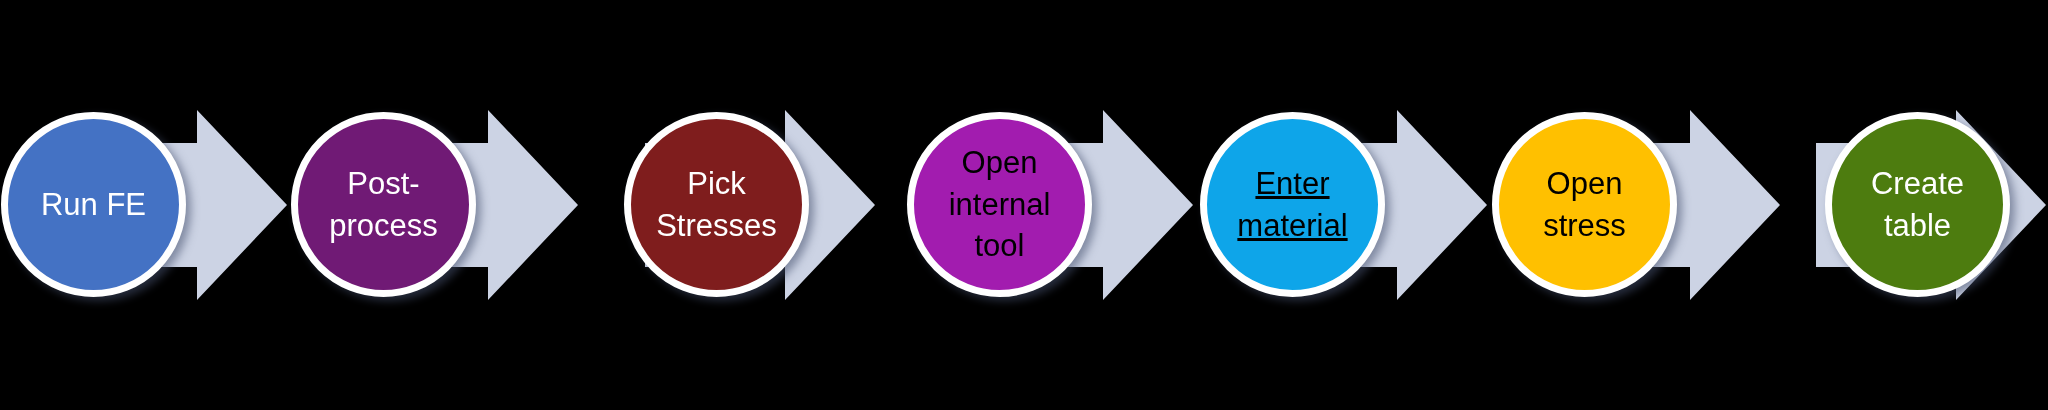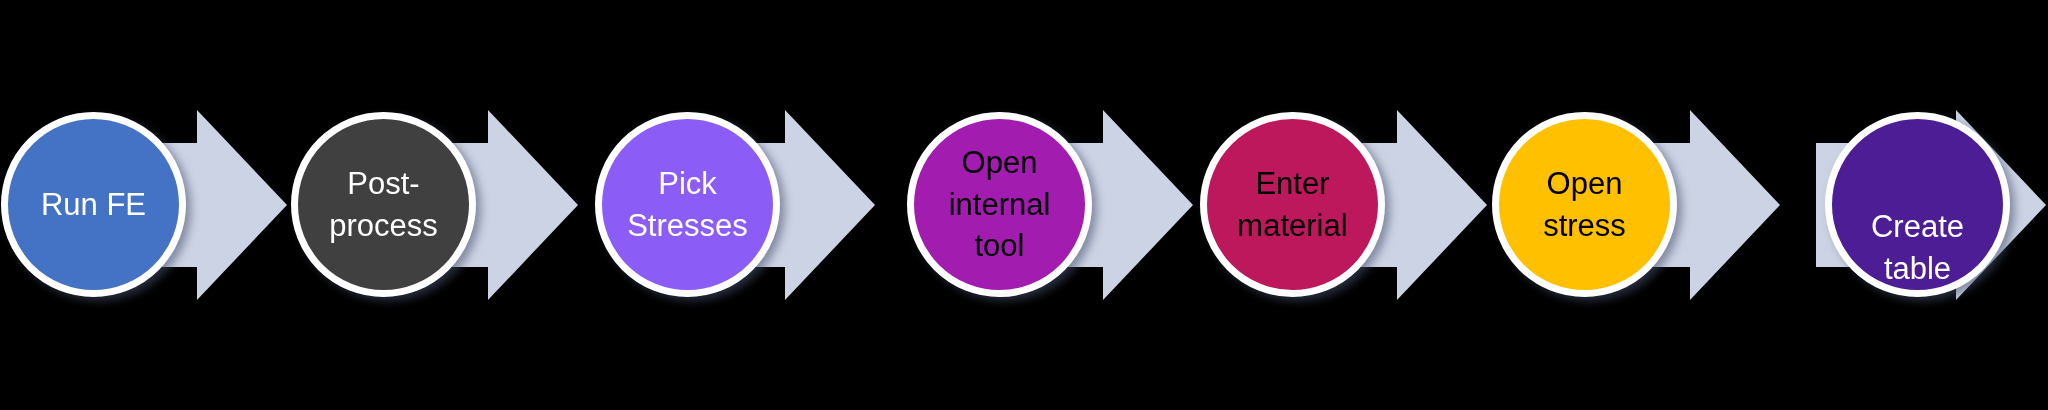--- a/index.html
+++ b/index.html
@@ -67,32 +67,32 @@
   <svg class="arrow" style="left:1550px" viewBox="0 0 230 190" aria-hidden="true">
       <polygon points="0,33 140,33 140,0 230,95 140,190 140,157 0,157" fill="#CCD3E4"></polygon>
     </svg>
   <svg class="arrow" style="left:1816px" viewBox="0 0 230 190" aria-hidden="true">
       <polygon points="0,33 140,33 140,0 230,95 140,190 140,157 0,157" fill="#CCD3E4"></polygon>
     </svg>
 
   <div class="node" style="left: 1px; background: rgb(68, 114, 196); color: #ffffff; border-color: rgb(255, 255, 255);">
     <span class="node-label">Run FE</span>
   </div>
-  <div class="node" style="left: 291px; background: #404040; color: rgb(255, 255, 255); border-color: rgb(255, 255, 255);">
+  <div class="node" style="left: 291px; background: #701a75; color: rgb(255, 255, 255); border-color: rgb(255, 255, 255);">
     <span class="node-label">Post-process</span>
   </div>
-  <div class="node" style="left: 595px; background: #8b5cf6; color: rgb(255, 255, 255); border-color: rgb(255, 255, 255);">
+  <div class="node" style="left: 624px; background: #7f1d1d; color: rgb(255, 255, 255); border-color: rgb(255, 255, 255);">
     <span class="node-label">Pick Stresses</span>
   </div>
   <div class="node" style="left: 907px; background: #a21caf; color: rgb(0, 0, 0); border-color: rgb(255, 255, 255);">
     <span class="node-label">Open internal tool</span>
   </div>
-  <div class="node" style="left: 1200px; background: #be185d; color: rgb(0, 0, 0); border-color: rgb(255, 255, 255);">
+  <div class="node" style="left: 1200px; background: #0ea5e9; color: rgb(0, 0, 0); border-color: rgb(255, 255, 255); text-decoration: underline;">
     <span class="node-label">Enter material</span>
   </div>
   <div class="node" style="left: 1492px; background: rgb(255, 192, 0); color: rgb(0, 0, 0); border-color: rgb(255, 255, 255);">
     <span class="node-label">Open stress</span>
   </div>
-  <div class="node" style="left: 1825px; background: #4c1d95; color: rgb(255, 255, 255); border-color: rgb(255, 255, 255); align-items: flex-end;">
+  <div class="node" style="left: 1825px; background: #4d7c0f; color: rgb(255, 255, 255); border-color: rgb(255, 255, 255);">
     <span class="node-label">Create table</span>
   </div>
 
 </div>
 
 </body></html>

